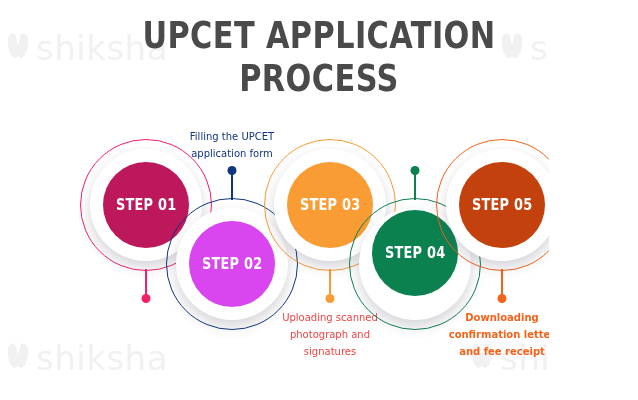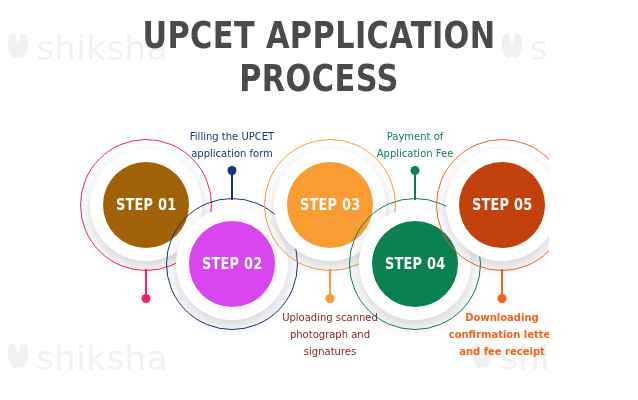--- a/index.html
+++ b/index.html
@@ -161,21 +161,21 @@
 
   <div class="title">UPCET APPLICATION PROCESS</div>
 
   <div class="steps-layer">
       <div class="step">
         <div class="connector down" style="background: rgb(245, 32, 107); left: 145px; top: 269px; height: 30px;">
           <span class="dot" style="background: rgb(245, 32, 107);"></span>
         </div>
         <div class="ring-outer" style="border-color: rgb(245, 32, 107); left: 80px; top: 139px; width: 132px; height: 132px;"></div>
         <div class="ring-white" style="left: 90px; top: 149px; width: 112px; height: 112px;"></div>
-        <div class="disc" style="background: #a16207; left: 103px; top: 162px; width: 86px; height: 86px;">
+        <div class="disc" style="background: #be185d; left: 103px; top: 162px; width: 86px; height: 86px;">
           <span class="disc-label">STEP 01</span>
         </div>
       </div>
       <div class="step">
         <div class="connector up" style="background: rgb(16, 54, 127); left: 231px; top: 170px; height: 30px;">
           <span class="dot" style="background: rgb(16, 54, 127);"></span>
         </div>
         <div class="ring-outer" style="border-color: rgb(16, 54, 127); left: 166px; top: 198px; width: 132px; height: 132px;"></div>
         <div class="ring-white" style="left: 176px; top: 208px; width: 112px; height: 112px;"></div>
         <div class="disc" style="background: #d946ef; left: 189px; top: 221px; width: 86px; height: 86px;">
@@ -187,35 +187,33 @@
       <div class="step">
         <div class="connector down" style="background: rgb(248, 156, 51); left: 329px; top: 269px; height: 30px;">
           <span class="dot" style="background: rgb(248, 156, 51);"></span>
         </div>
         <div class="ring-outer" style="border-color: rgb(248, 156, 51); left: 264px; top: 139px; width: 132px; height: 132px;"></div>
         <div class="ring-white" style="left: 274px; top: 149px; width: 112px; height: 112px;"></div>
         <div class="disc" style="background: rgb(248, 156, 51); left: 287px; top: 162px; width: 86px; height: 86px; justify-content: center;">
           <span class="disc-label">STEP 03</span>
         </div>
       </div>
-      <div class="caption" style="color: #7f1d1d; width: 190px; left: 235px; top: 309px;">Uploading scanned
+      <div class="caption" style="color: #ef4444; width: 190px; left: 235px; top: 309px;">Uploading scanned
 photograph and
 signatures</div>
       <div class="step">
         <div class="connector up" style="background: rgb(11, 129, 80); left: 414px; top: 170px; height: 30px;">
           <span class="dot" style="background: rgb(11, 129, 80);"></span>
         </div>
         <div class="ring-outer" style="border-color: rgb(11, 129, 80); left: 349px; top: 198px; width: 132px; height: 132px;"></div>
         <div class="ring-white" style="left: 359px; top: 208px; width: 112px; height: 112px;"></div>
-        <div class="disc" style="background: rgb(11, 129, 80); left: 372px; top: 221px; width: 86px; height: 86px;">
+        <div class="disc" style="background: rgb(11, 129, 80); left: 372px; top: 210px; width: 86px; height: 86px;">
           <span class="disc-label">STEP 04</span>
         </div>
       </div>
-      <div class="caption" style="color: rgb(11, 129, 80); width: 190px; left: 320px; top: 128px;">Payment of
-Application Fee</div>
       <div class="step">
         <div class="connector down" style="background: rgb(244, 99, 27); left: 501px; top: 269px; height: 30px;">
           <span class="dot" style="background: rgb(244, 99, 27);"></span>
         </div>
         <div class="ring-outer" style="border-color: rgb(244, 99, 27); left: 436px; top: 139px; width: 132px; height: 132px;"></div>
         <div class="ring-white" style="left: 446px; top: 149px; width: 112px; height: 112px;"></div>
         <div class="disc" style="background: #c2410c; left: 459px; top: 162px; width: 86px; height: 86px;">
           <span class="disc-label">STEP 05</span>
         </div>
       </div>

